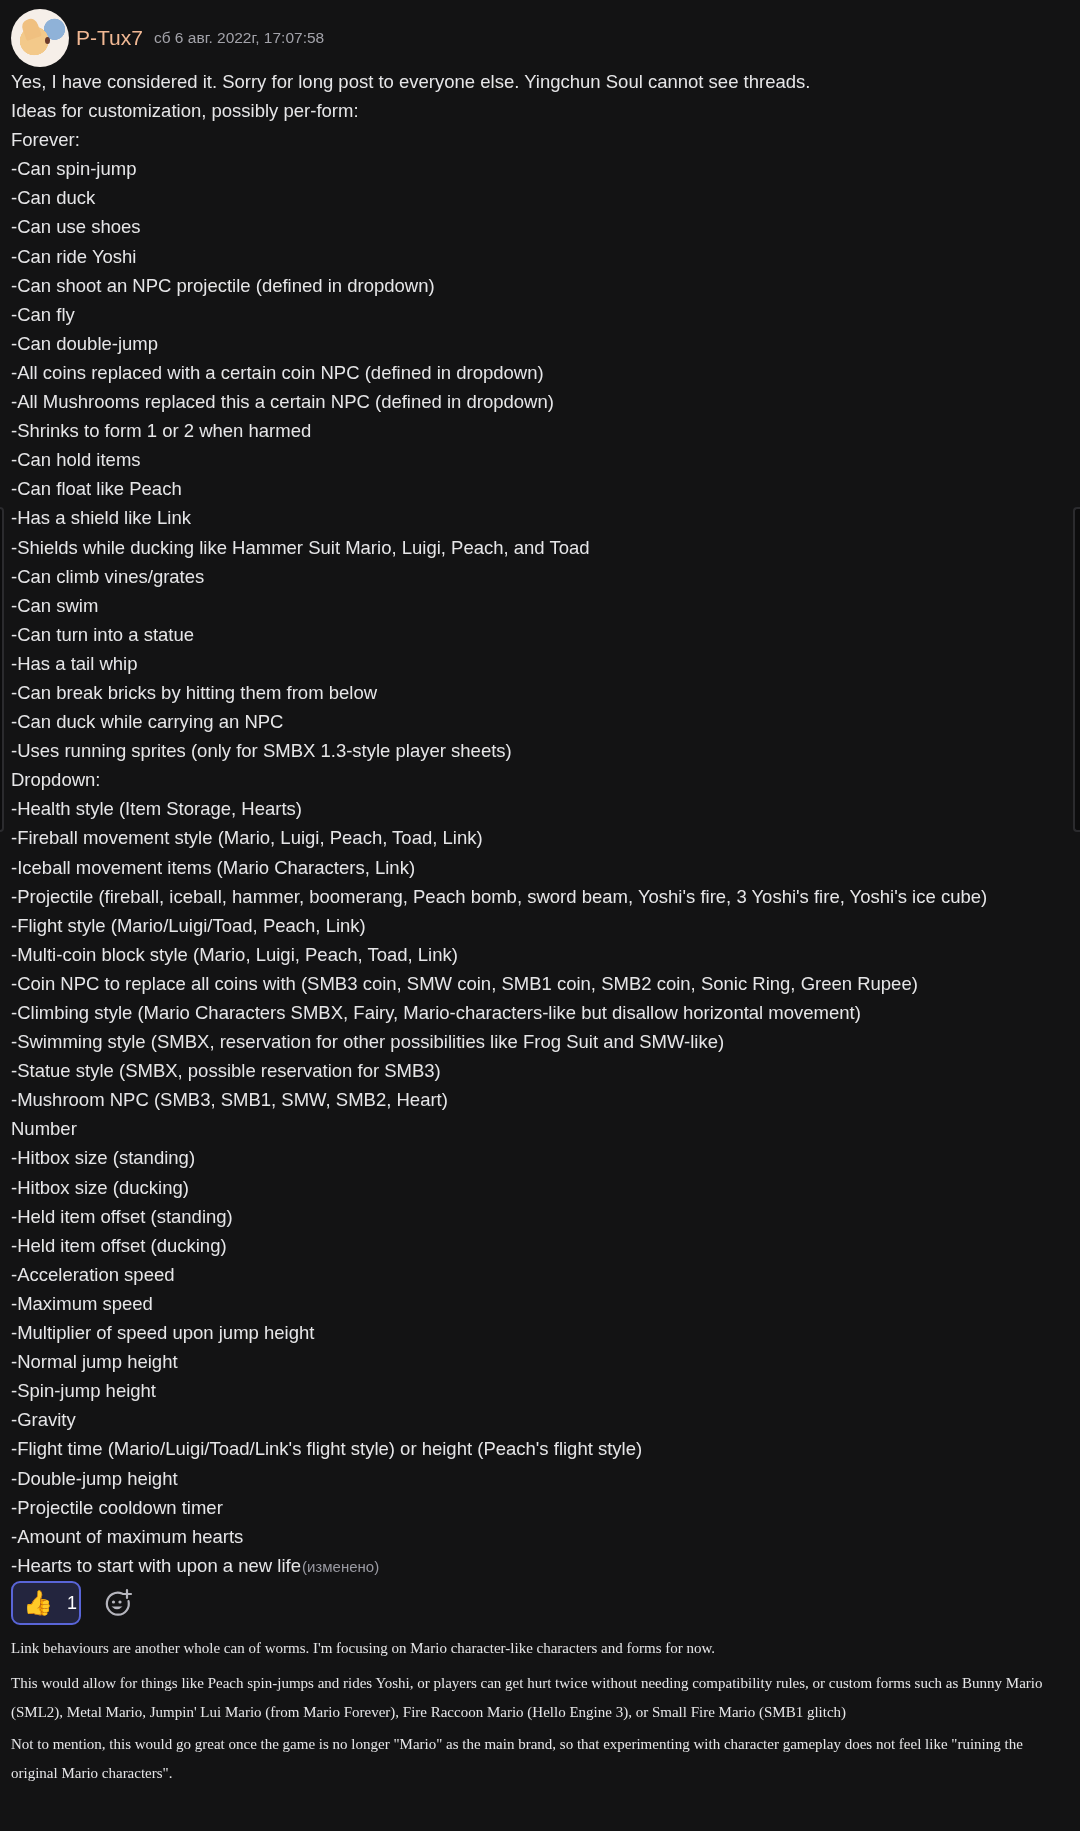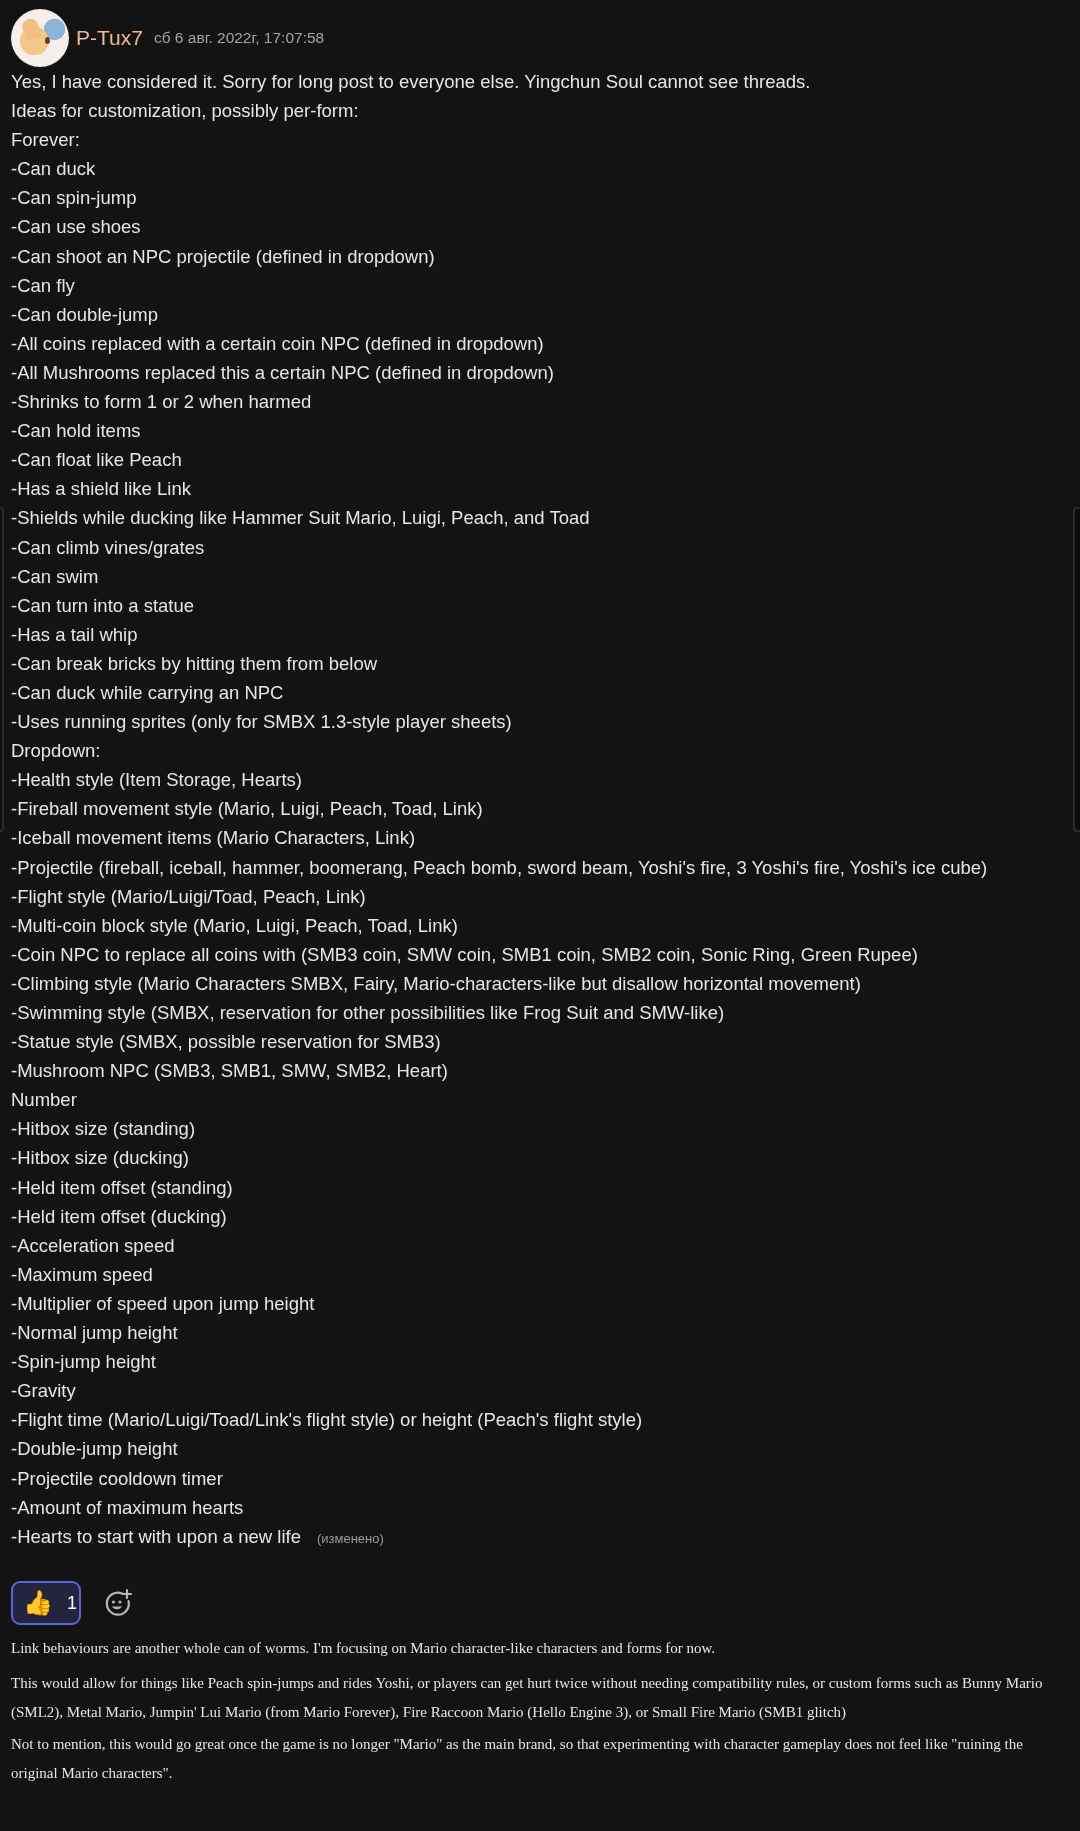--- a/index.html
+++ b/index.html
@@ -16,21 +16,21 @@
                 radial-gradient(circle at 75% 35%, #8fb2d8 0 18%, transparent 19%),
                 radial-gradient(circle at 50% 50%, #f6efe9 0 100%);
     position:relative; overflow:hidden;
   }
   .avatar::before { content:""; position:absolute; left:12px; top:10px; width:16px; height:20px; background:#f0c080; transform:rotate(-20deg); border-radius:40% 40% 10% 10%; }
   .avatar::after { content:""; position:absolute; left:34px; top:28px; width:5px; height:7px; background:#6a3a2a; border-radius:50%; }
   .username { margin-left:7px; font-size:21px; color:#f1b894; }
   .timestamp { margin-left:11px; font-size:15.5px; color:#a3a3aa; }
   .content { position:absolute; left:11px; top:67px; right:10px; }
   .line { font-size:18.5px; line-height:29.1px; white-space:nowrap; color:#e6e6e8; }
-  .edited { font-size:13px; color:#9a9aa2; margin-left:16px; }
+  .edited { font-size:15px; color:#9a9aa2; margin-left:1px; }
   .reactions { position:absolute; left:11px; top:1581px; display:flex; align-items:center; }
   .reaction {
     width:70px; height:44px; box-sizing:border-box;
     border:2px solid #5965d8; border-radius:9px; background:#23253e;
     display:flex; align-items:center; justify-content:flex-start; padding-left:10px;
   }
   .reaction .emoji { font-size:24px; line-height:1; }
   .reaction .count { color:#ffffff; font-size:18px; margin-left:14px; }
   .add-reaction { margin-left:22px; width:30px; height:30px; position:relative; }
   .after { position:absolute; left:11px; top:1634px; right:10px; }
@@ -50,23 +50,24 @@
 <div class="header">
   <div class="avatar"></div>
   <span class="username">P-Tux7</span>
   <span class="timestamp">сб 6 авг. 2022г, 17:07:58</span>
 </div>
 
 <div class="content" id="msg-content">
     <div class="line"><span>Yes, I have considered it. Sorry for long post to everyone else. Yingchun Soul cannot see threads.</span></div>
     <div class="line"><span>Ideas for customization, possibly per-form:</span></div>
     <div class="line"><span>Forever:</span></div>
+    <div class="line"><span>-Can spin-jump</span></div>
     <div class="line"><span>-Can duck</span></div>
-    <div class="line"><span>-Can spin-jump</span></div>
     <div class="line"><span>-Can use shoes</span></div>
+    <div class="line"><span>-Can ride Yoshi</span></div>
     <div class="line"><span>-Can shoot an NPC projectile (defined in dropdown)</span></div>
     <div class="line"><span>-Can fly</span></div>
     <div class="line"><span>-Can double-jump</span></div>
     <div class="line"><span>-All coins replaced with a certain coin NPC (defined in dropdown)</span></div>
     <div class="line"><span>-All Mushrooms replaced this a certain NPC (defined in dropdown)</span></div>
     <div class="line"><span>-Shrinks to form 1 or 2 when harmed</span></div>
     <div class="line"><span>-Can hold items</span></div>
     <div class="line"><span>-Can float like Peach</span></div>
     <div class="line"><span>-Has a shield like Link</span></div>
     <div class="line"><span>-Shields while ducking like Hammer Suit Mario, Luigi, Peach, and Toad</span></div>

